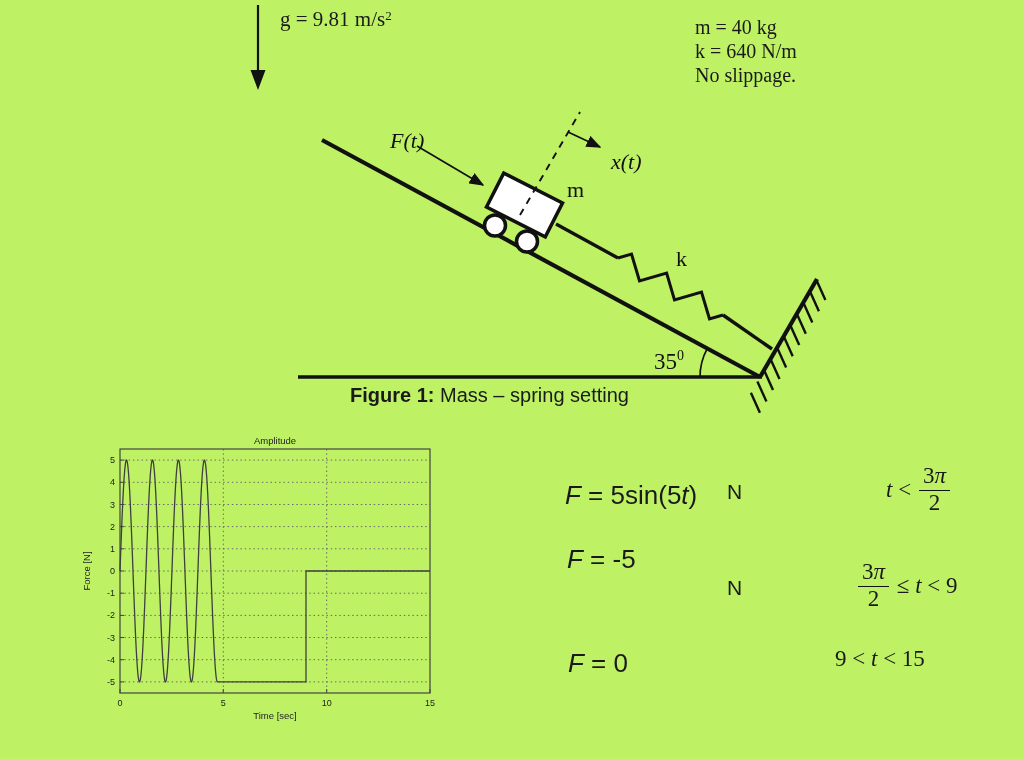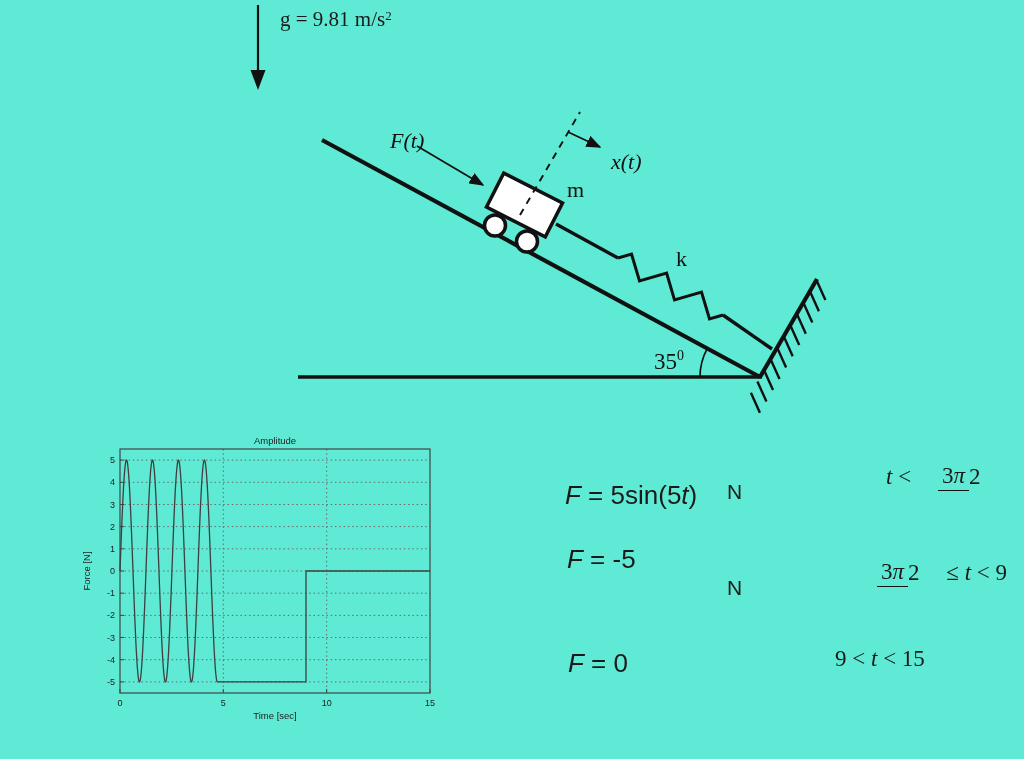--- a/index.html
+++ b/index.html
@@ -1,49 +1,54 @@
 <!DOCTYPE html>
 <html><head>
 <meta charset="utf-8">
 <style>
   html,body{margin:0;padding:0;background:#fff;}
-  .page{position:relative;width:1024px;height:759px;background:#5eead4;overflow:hidden;
+  .page{position:relative;width:1024px;height:759px;background:#bef264;overflow:hidden;
         font-family:"Liberation Serif",serif;color:#1a1a1a;}
   .abs{position:absolute;}
   .pre{white-space:pre;}
   
   .g-label{left:280px;top:7px;font-size:21px;}
   .g-label sup{font-size:13px;vertical-align:6px;}
   
   .params{left:695px;top:15px;font-size:20px;line-height:24px;}
   
   .caption{left:350px;top:384px;font-family:"Liberation Sans",sans-serif;font-size:20px;white-space:nowrap;}
   .caption .b{font-weight:bold;}
   
   .frow{position:absolute;font-family:"Liberation Sans",sans-serif;font-size:26px;white-space:pre;}
   .frow .it{font-style:italic;}
   .unit{position:absolute;font-family:"Liberation Sans",sans-serif;font-size:21px;}
   .cond{position:absolute;font-family:"Liberation Serif",serif;font-size:23px;
         display:flex;align-items:center;white-space:pre;}
   .cond .var,.cond .pi{font-style:italic;}
-  .frac{display:inline-flex;align-items:center;line-height:1.08;margin:0 21px;}
+  .frac{display:inline-flex;flex-direction:column;align-items:center;line-height:1.08;margin:0 2px;}
   .frac .num{border-bottom:1.6px solid #111;padding:0 4px 1px 4px;}
   
   #chart-svg text{font-family:"Liberation Sans",sans-serif;font-size:9.5px;fill:#222;}
   #chart-svg .ticklbl{font-size:9px;}
   
   #diagram-svg text{fill:#111;}
 </style>
 </head>
 <body>
 
 <div class="page">
 
   <div class="abs g-label"><span>g = 9.81 m/s</span><sup>2</sup></div>
 
+  <div class="abs params">
+    <div>m = 40 kg</div>
+    <div>k = 640 N/m</div>
+    <div>No slippage.</div>
+  </div>
 
   <svg id="diagram-svg" class="abs" style="left:240px;top:0px;" width="620" height="420" viewBox="240 0 620 420">
     <defs>
       <marker id="ah" markerWidth="15" markerHeight="12" refX="13.5" refY="6" orient="auto" markerUnits="userSpaceOnUse">
         <path d="M0,0 L15,6 L0,12 z" fill="#111"></path>
       </marker>
     </defs>
 
     <g>
       <line x1="258" y1="5" x2="258" y2="72" stroke="#111" stroke-width="2.2"></line>
@@ -88,20 +93,21 @@
 
     <line x1="568" y1="132" x2="600" y2="147" stroke="#111" stroke-width="1.7" marker-end="url(#ah)"></line>
 
     <text x="390" y="148" font-family="Liberation Serif,serif" font-style="italic" font-size="22">F(t)</text>
     <text x="611" y="169" font-family="Liberation Serif,serif" font-style="italic" font-size="22">x(t)</text>
     <text x="567" y="197" font-family="Liberation Serif,serif" font-size="22">m</text>
     <text x="676" y="266" font-family="Liberation Serif,serif" font-size="22">k</text>
     <text x="654" y="369" font-family="Liberation Serif,serif" font-size="23"><tspan>35</tspan><tspan dy="-9" font-size="14">0</tspan></text>
   </svg>
 
+  <div class="abs caption"><span class="b">Figure 1:</span><span class="pre"> Mass – spring setting</span></div>
 
   <svg id="chart-svg" class="abs" style="left:80px;top:433px;" width="360" height="295" viewBox="0 0 360 295">
       <g stroke="#6b6b6b" stroke-width="1" stroke-dasharray="1.5,2.8">
         <line x1="40" y1="248.9" x2="350" y2="248.9"></line>
         <line x1="40" y1="226.7" x2="350" y2="226.7"></line>
         <line x1="40" y1="204.5" x2="350" y2="204.5"></line>
         <line x1="40" y1="182.4" x2="350" y2="182.4"></line>
         <line x1="40" y1="160.2" x2="350" y2="160.2"></line>
         <line x1="40" y1="138.0" x2="350" y2="138.0"></line>
         <line x1="40" y1="115.8" x2="350" y2="115.8"></line>

